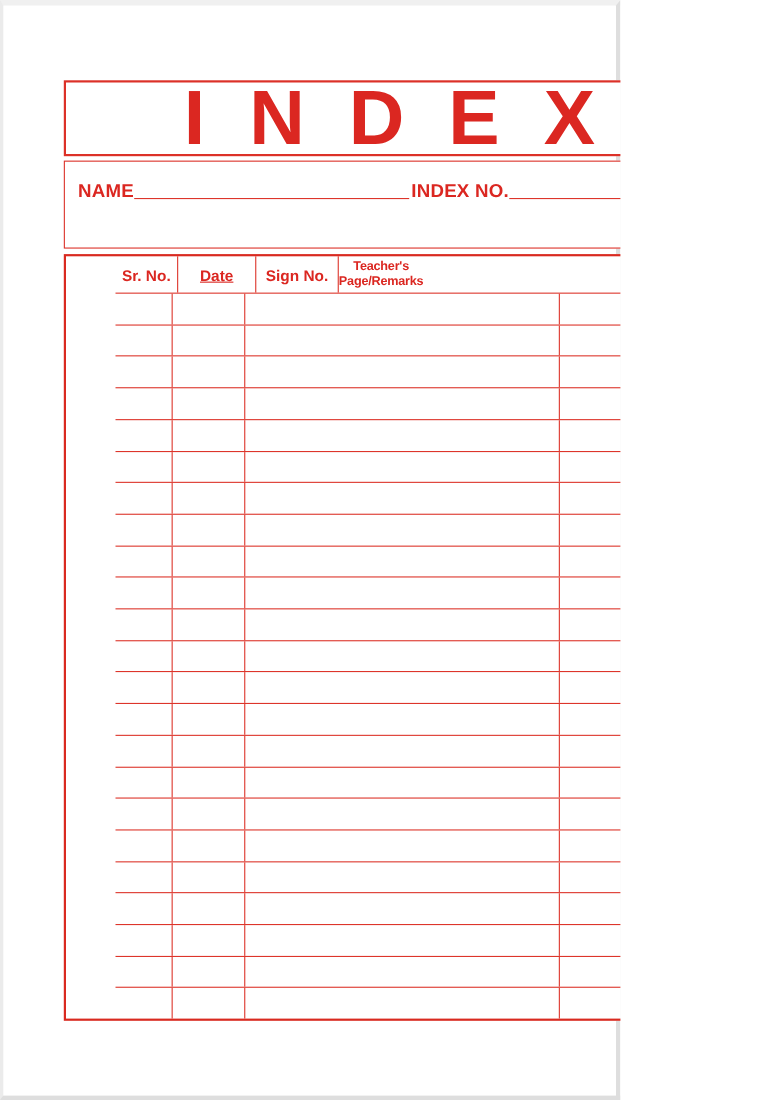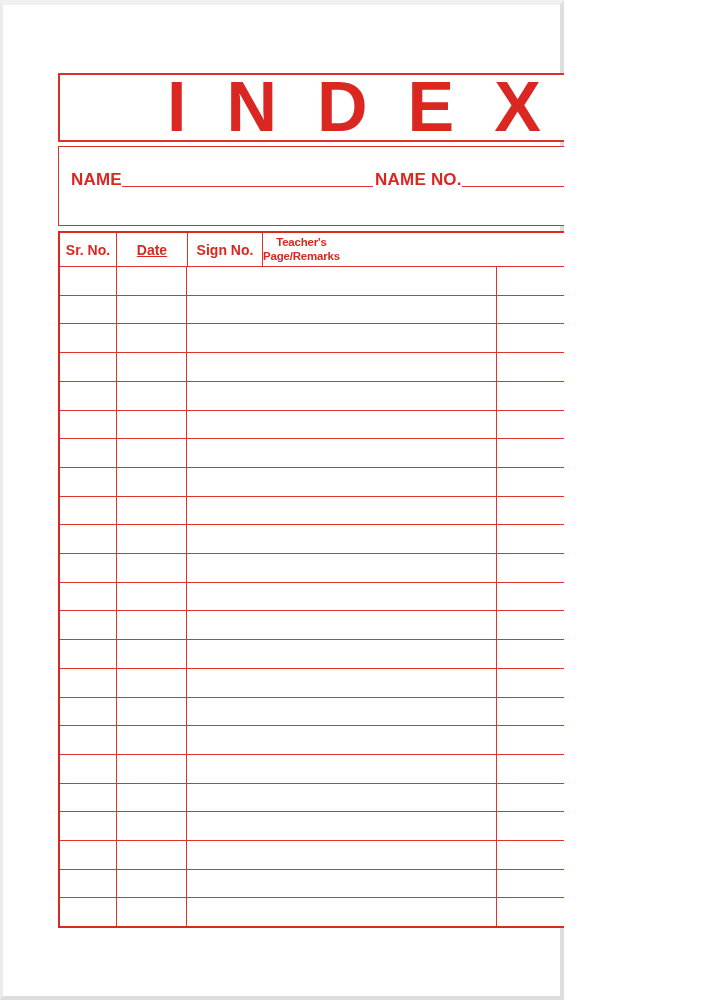--- a/index.html
+++ b/index.html
@@ -22,40 +22,40 @@
   }
   .title-text{
     color:#db2721;font-weight:bold;font-size:70px;line-height:1;
     letter-spacing:40px;margin-right:-40px;white-space:nowrap;
     transform:translateY(-1px);
   }
 
   
   .name-box{
     top:146px;height:80px;border:1.5px solid #dc3128;
-    display:flex;flex-direction:column;justify-content:center;
+    display:flex;flex-direction:column;justify-content:space-between;
     padding:13px 14px 15px 12px;
   }
   .field-row{display:flex;align-items:flex-end;height:22px;margin-bottom:16px;}
   .lbl{
     color:#db2721;font-weight:bold;font-size:17px;line-height:1;
     white-space:nowrap;letter-spacing:.2px;
   }
   .rule{border-bottom:1.5px solid #dd352b;height:1px;margin-bottom:1px;}
   .r-name1{flex:1.45;}
   .r-name2{flex:1;}
   .r-std1{flex:1;}
   .r-std2{flex:1.45;}
   .r-std3{flex:1.42;}
   .lbl-mid{margin-left:2px;}
 
   
   .index-table{
     top:231px;height:697px;border:2px solid #d92a20;
-    display:flex;flex-direction:column;
+    display:flex;flex-direction:column;padding-left:45px;
   }
   .thead{
     display:flex;height:33px;flex:none;border-bottom:1.5px solid #dd352b;
   }
   .th{
     display:flex;align-items:center;justify-content:center;box-sizing:border-box;
     color:#db2721;font-weight:bold;font-size:14px;text-align:center;
   }
   .trow{display:flex;flex:1;border-bottom:1.5px solid #dd352b;}
   .trow:last-child{border-bottom:none;}
@@ -74,21 +74,21 @@
   <div class="page-edge"></div>
 
   <div class="redbox title-box">
     <span class="title-text">INDEX</span>
   </div>
 
   <div class="redbox name-box">
     <div class="field-row">
       <span class="lbl">NAME</span>
       <span class="rule r-name1"></span>
-      <span class="lbl lbl-mid">NAME NO.</span>
+      <span class="lbl lbl-mid">INDEX NO.</span>
       <span class="rule r-name2"></span>
     </div>
   </div>
 
   <div class="redbox index-table">
     <div class="thead">
         <div class="th c0">Sr. No.</div>
         <div class="th c1">Date</div>
         <div class="th c3">Sign No.</div>
         <div class="th c4">Teacher's

